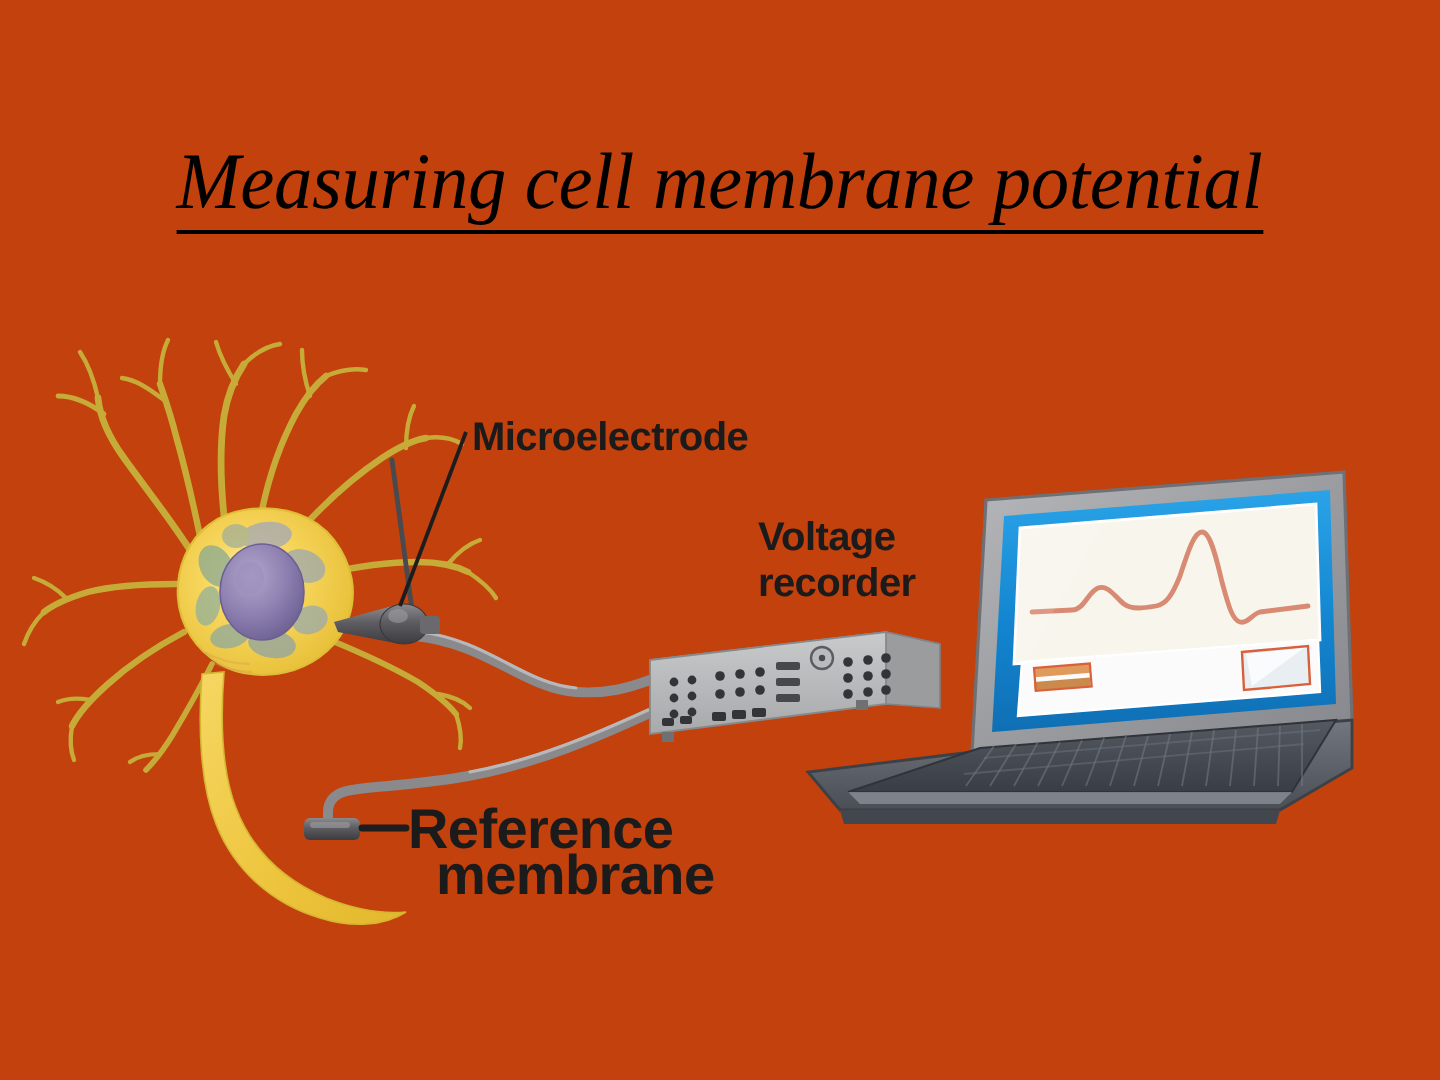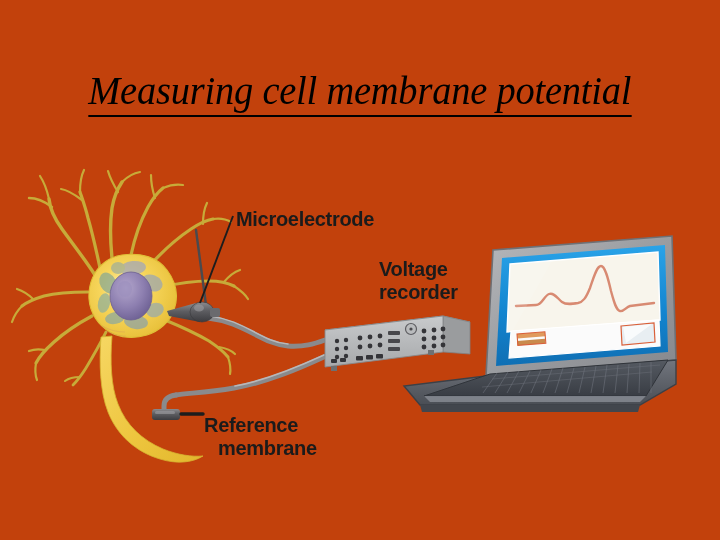--- a/index.html
+++ b/index.html
@@ -67,23 +67,22 @@
   #label-voltage-recorder {
     left: 379px;
     top: 258px;
     font-size: 20px;
     line-height: 23px;
   }
   #label-voltage-recorder .l2 { display: block; }
   #label-reference-electrode {
     left: 204px;
     top: 403px;
-    font-size: 20px;
+    font-size: 28px;
     line-height: 23px;
-    margin-top: 11px;
   }
   #label-reference-electrode .l2 {
     display: block;
     margin-left: 14px;
   }
 </style>
 </head>
 <body>
 
 <div id="slide">

